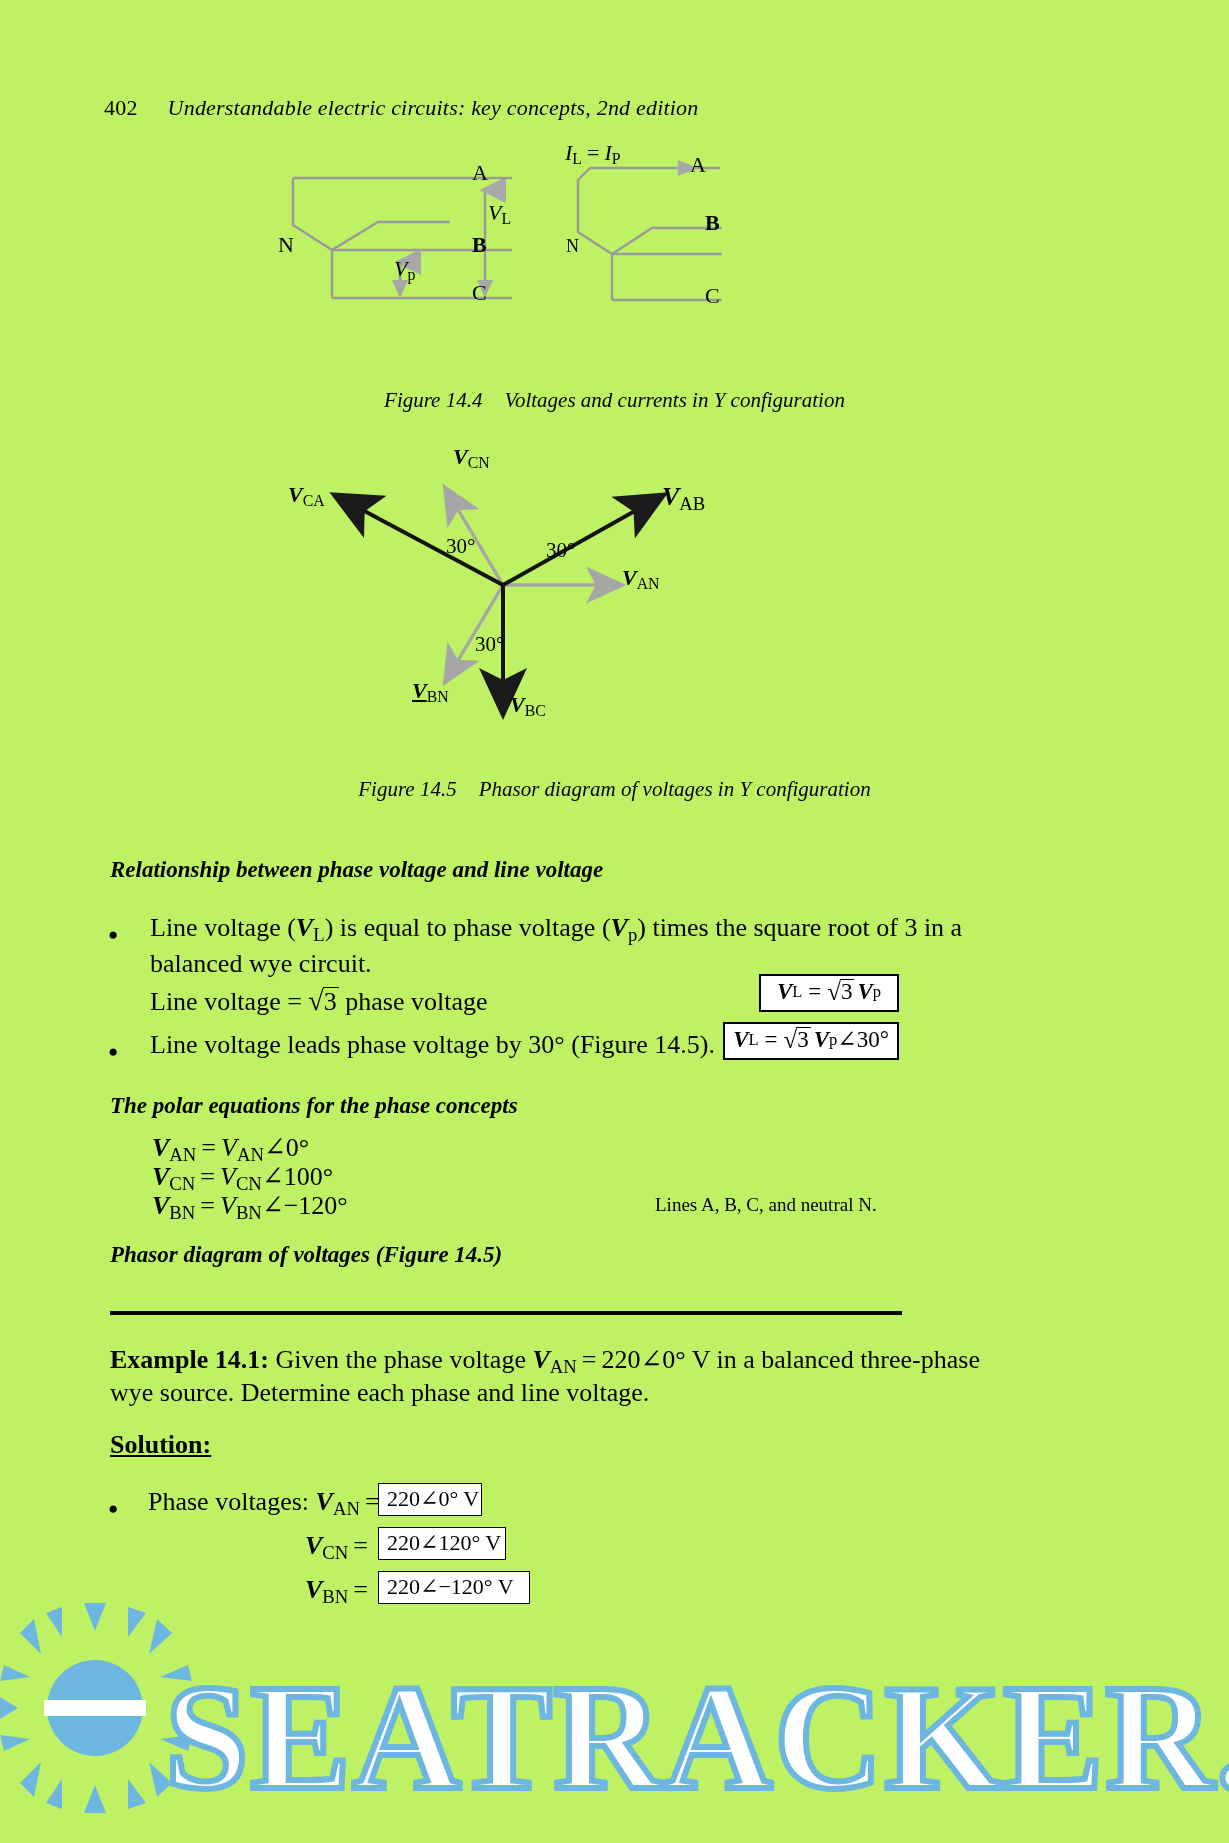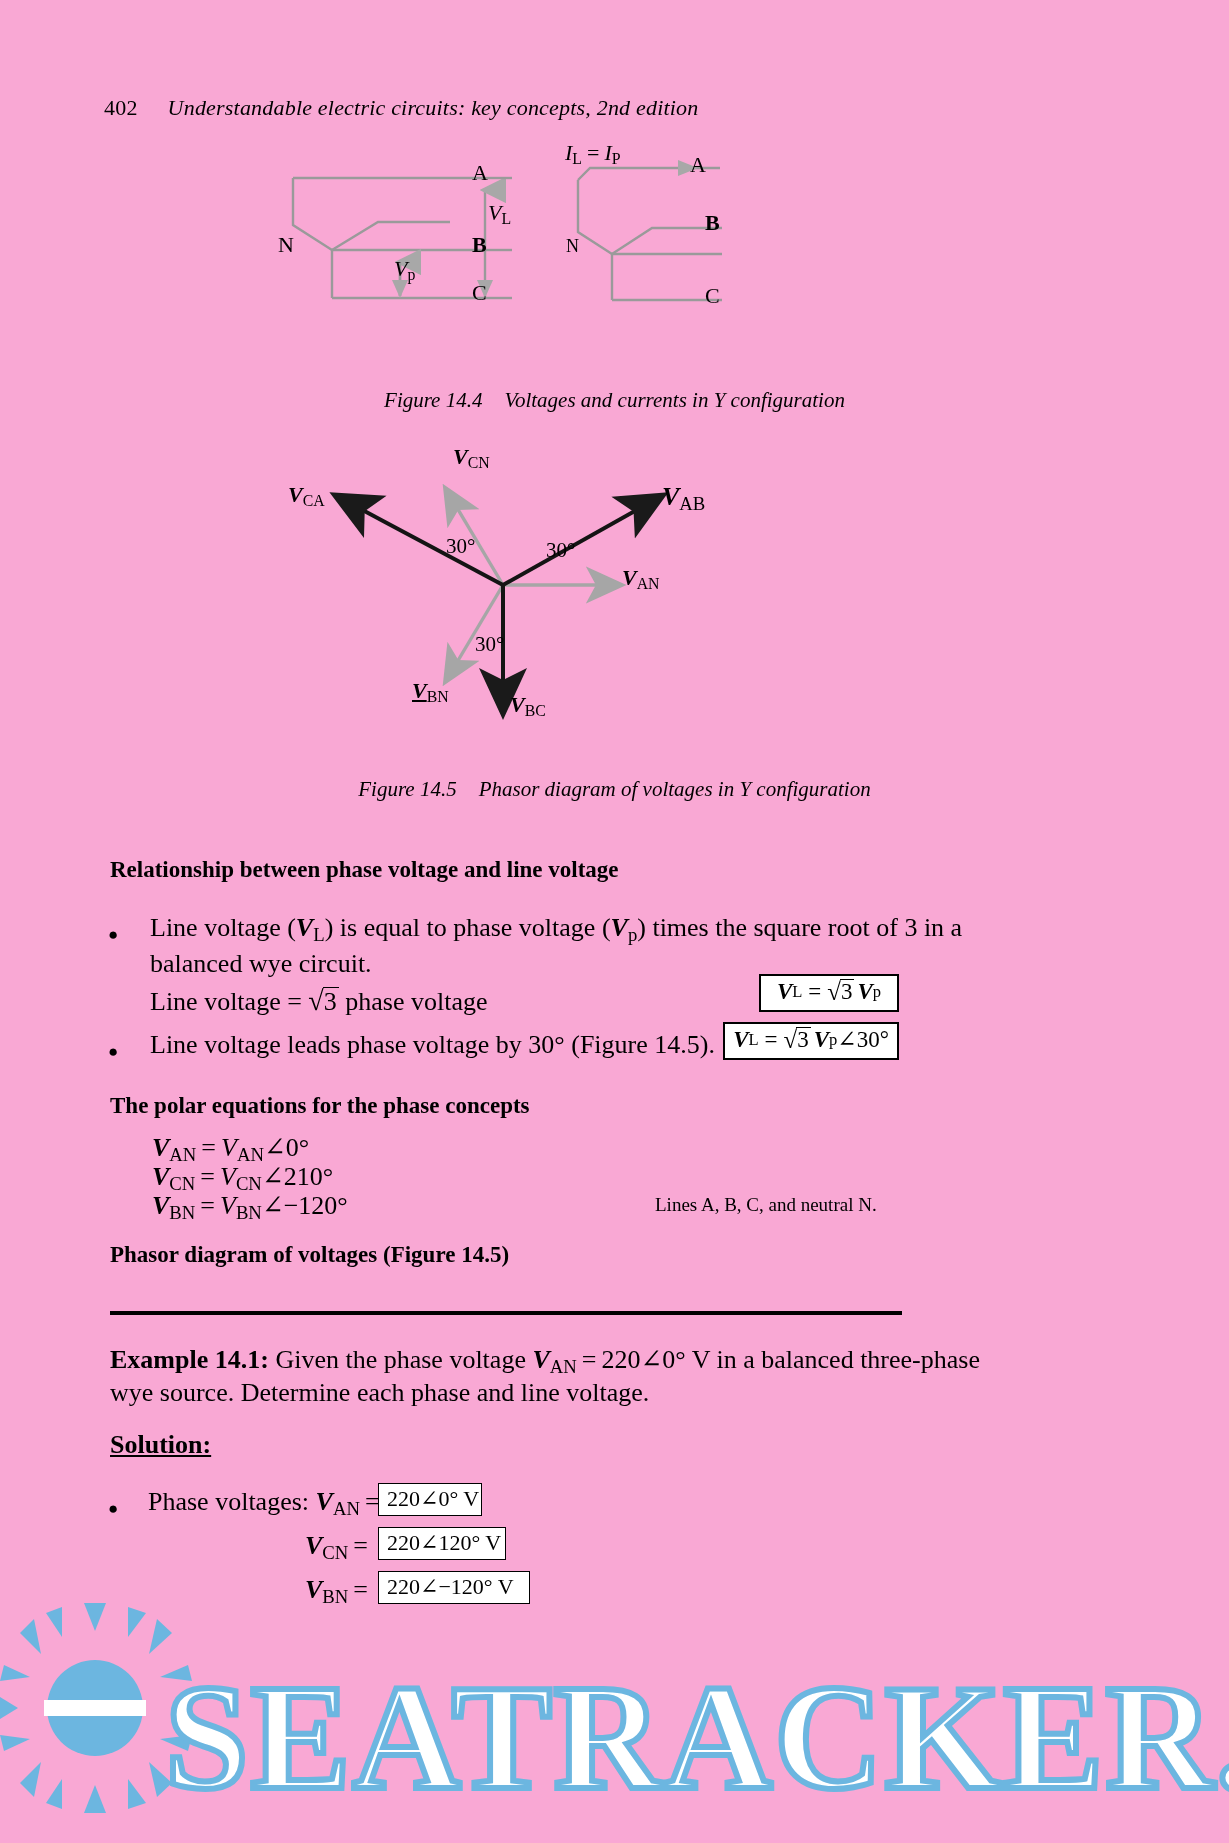--- a/index.html
+++ b/index.html
@@ -12,21 +12,21 @@
     height: 1843px;
     position: relative;
     font-family: "Liberation Serif", "DejaVu Serif", serif;
     color: #000000;
     overflow: hidden;
   }
 
   .page {
     position: absolute;
     inset: 0;
-    background: #f9a8d4;
+    background: #bef264;
   }
 
   
   .runhead {
     position: absolute;
     left: 104px;
     top: 95px;
     font-size: 22px;
     letter-spacing: .2px;
     white-space: nowrap;
@@ -50,20 +50,21 @@
     white-space: nowrap;
   }
   .figcap .capnum { margin-right: 22px; }
 
   
   .h-sub {
     position: absolute;
     font-weight: bold;
     font-size: 23px;
     white-space: nowrap;
+    font-style: italic;
   }
   .bullet {
     position: absolute;
     font-size: 17px;
     line-height: 1;
   }
   .nowrapline {
     position: absolute;
     font-size: 26px;
     white-space: nowrap;
@@ -314,21 +315,21 @@
       <sub class="sml">p</sub>
       <span>∠30°</span>
   </div>
 
   <div class="h-sub" style="left:110px; top:1093px;">The polar equations for the phase concepts</div>
 
   <div class="nowrapline" style="left:152px; top:1132px;">
     <span class="vit">V</span><sub class="sml">AN</sub><span style="margin:0 5px;">=</span><span class="vit-n">V</span><sub class="sml">AN</sub><span>∠0°</span>
   </div>
   <div class="nowrapline" style="left:152px; top:1161px;">
-    <span class="vit">V</span><sub class="sml">CN</sub><span style="margin:0 5px;">=</span><span class="vit-n">V</span><sub class="sml">CN</sub><span>∠210°</span>
+    <span class="vit">V</span><sub class="sml">CN</sub><span style="margin:0 5px;">=</span><span class="vit-n">V</span><sub class="sml">CN</sub><span>∠100°</span>
   </div>
   <div class="nowrapline" style="left:152px; top:1190px;">
     <span class="vit">V</span><sub class="sml">BN</sub><span style="margin:0 5px;">=</span><span class="vit-n">V</span><sub class="sml">BN</sub><span>∠−120°</span>
   </div>
 
   <div class="sidenote" style="left:655px; top:1194px;">Lines A, B, C, and neutral N.</div>
 
   <div class="h-sub" style="left:110px; top:1242px;">Phasor diagram of voltages (Figure 14.5)</div>
 
   <div class="rule" style="left:110px; top:1311px; width:792px; height:4px;"></div>

